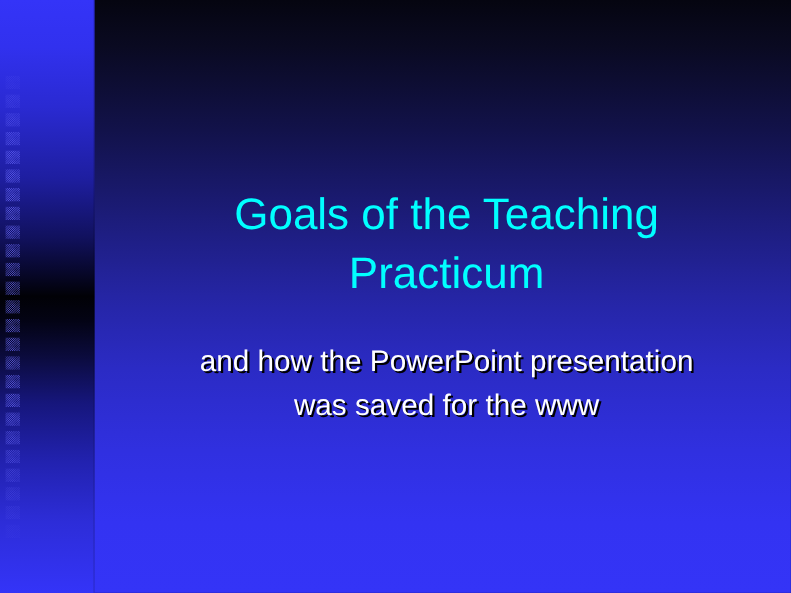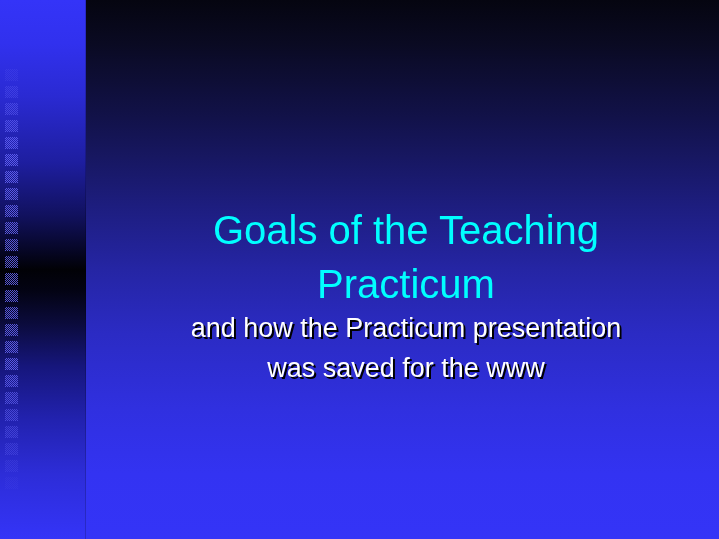--- a/index.html
+++ b/index.html
@@ -97,21 +97,20 @@
     left: 80px;
     top: 168px;
     width: 480px;
     text-align: center;
     color: #00ffff;
     font-size: 40px;
     line-height: 54px;
     font-weight: normal;
     letter-spacing: 0px;
     white-space: pre-line;
-    margin-top: 35px;
   }
 
   #subtitle {
     position: absolute;
     left: 80px;
     top: 308px;
     width: 480px;
     text-align: center;
     color: #ffffff;
     font-size: 27px;
@@ -152,16 +151,16 @@
       <div class="dot-square" style="top: 323px; opacity: 0.62;"></div>
       <div class="dot-square" style="top: 340px; opacity: 0.52;"></div>
       <div class="dot-square" style="top: 357px; opacity: 0.41;"></div>
       <div class="dot-square" style="top: 374px; opacity: 0.31;"></div>
       <div class="dot-square" style="top: 391px; opacity: 0.2;"></div>
       <div class="dot-square" style="top: 408px; opacity: 0.1;"></div>
     </div>
 
   <div id="text-block">
     <div id="title">Goals of the Teaching Practicum</div>
-    <div id="subtitle">and how the Practicum presentation was saved for the www</div>
+    <div id="subtitle">and how the PowerPoint presentation was saved for the www</div>
   </div>
 
 </div>
 
 </body></html>

